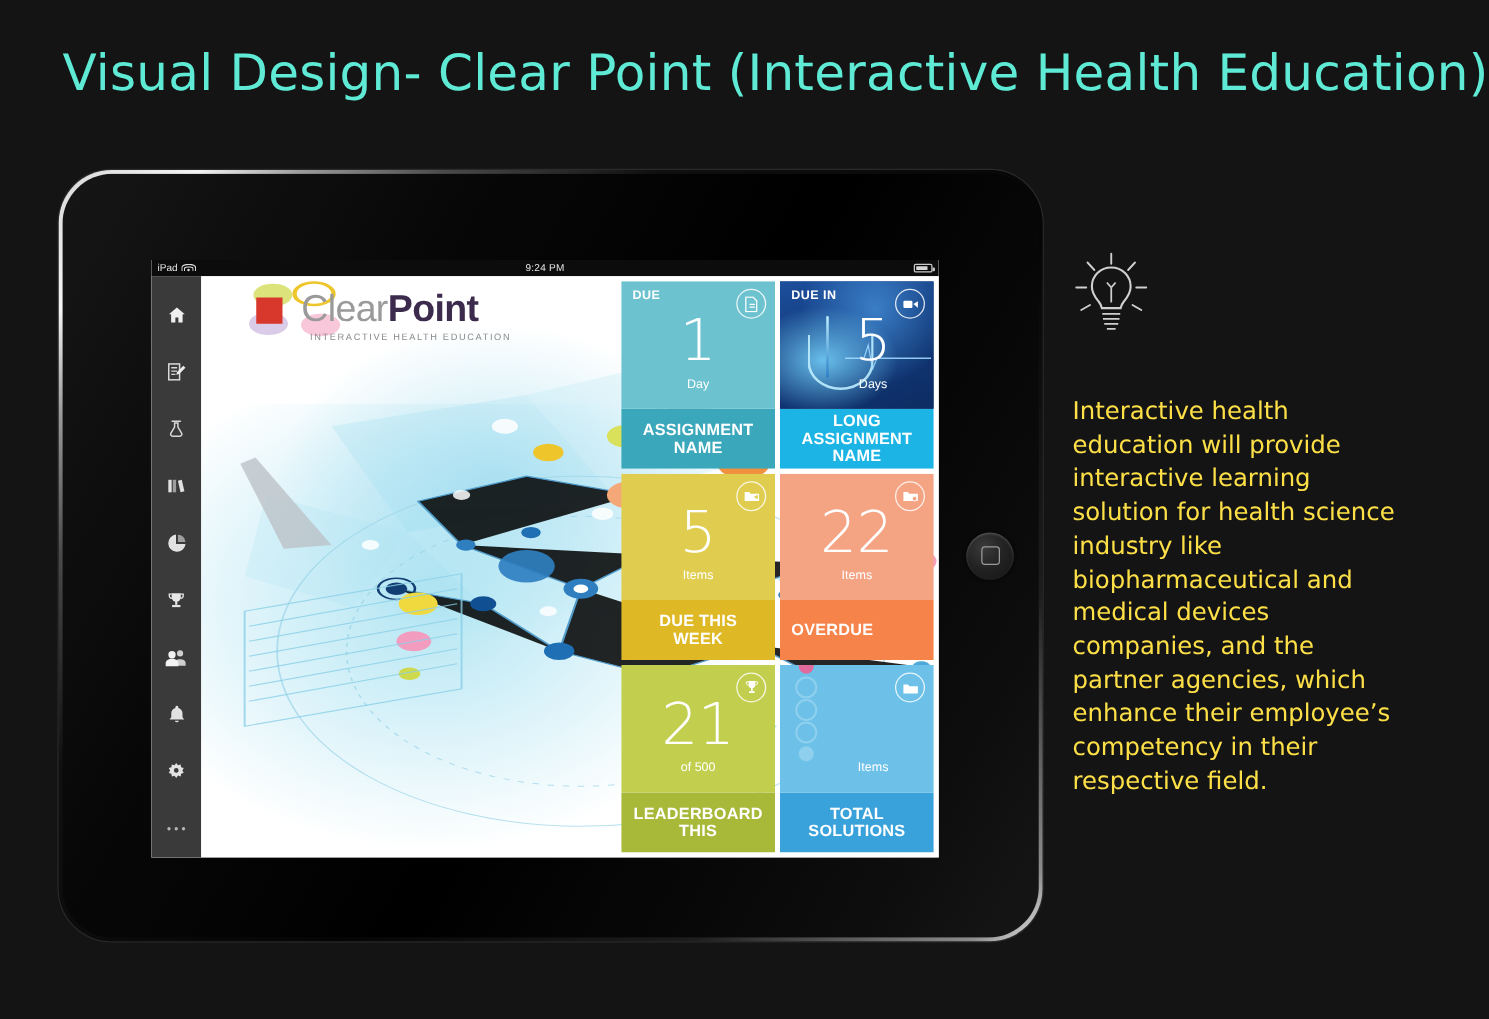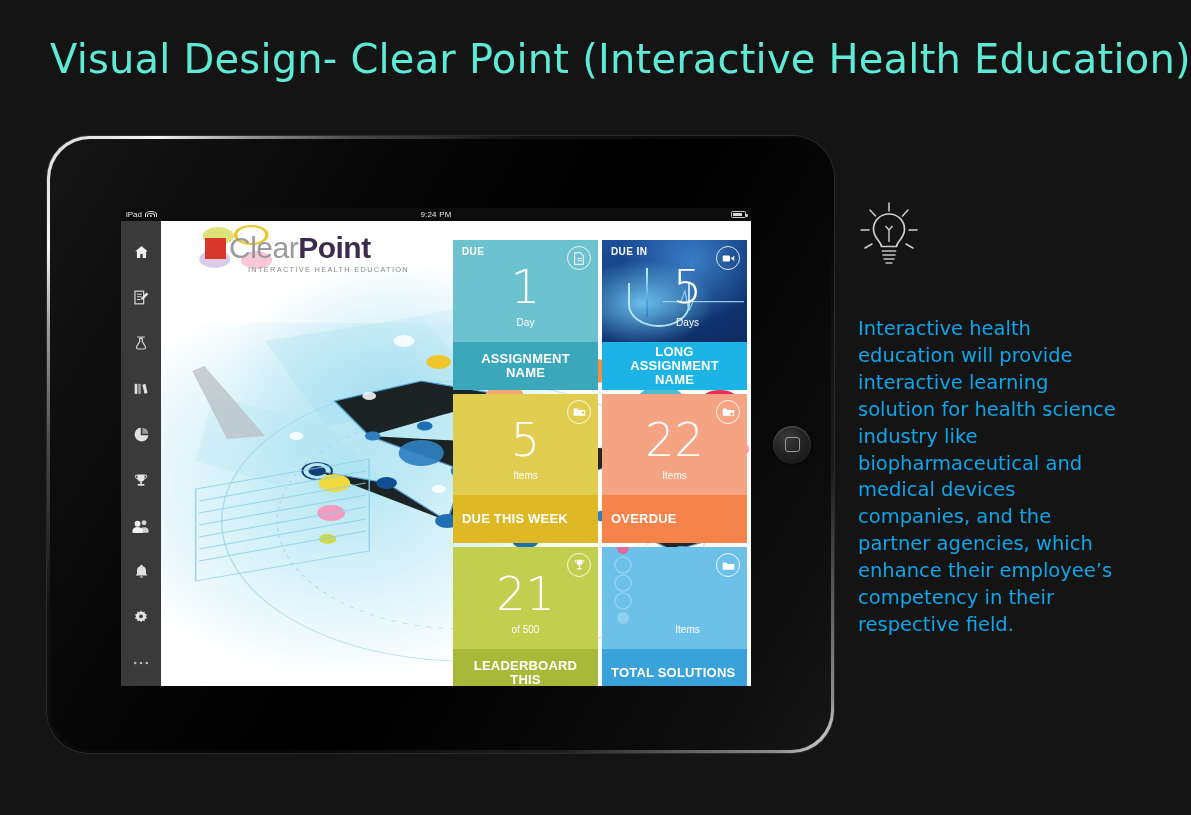--- a/index.html
+++ b/index.html
@@ -71,21 +71,21 @@
   .bg-art .glow{
     position:absolute;left:-4%;top:22%;width:78%;height:76%;
     background:radial-gradient(ellipse at 45% 45%, rgba(150,220,238,.72) 0%, rgba(176,228,243,.45) 38%, rgba(255,255,255,0) 72%);
   }
   .bg-art .glow2{
     position:absolute;left:10%;top:8%;width:60%;height:55%;
     background:radial-gradient(ellipse at 50% 50%, rgba(120,205,232,.45) 0%, rgba(255,255,255,0) 70%);
   }
 
   
-  .tiles{position:absolute;right:0;top:0;width:298px;height:100%;padding:4px 4px 4px 0;box-sizing:border-box;margin-top:15px;}
+  .tiles{position:absolute;right:0;top:0;width:254px;height:100%;padding:4px 4px 4px 0;box-sizing:border-box;}
   .trow{display:flex;gap:4px;height:calc((100% - 8px)/3);margin-bottom:4px;}
   .trow:last-child{margin-bottom:0;}
   .tile{flex:1;position:relative;overflow:hidden;display:flex;flex-direction:column;}
   .tile-main{flex:1;position:relative;}
   .tile-kicker{position:absolute;left:9px;top:6px;color:#fff;font-size:10px;font-weight:700;letter-spacing:.4px;}
   .tile-num{
     position:absolute;left:0;right:0;top:50%;transform:translateY(-58%);
     text-align:center;color:#fff;font-size:46px;font-weight:300;line-height:1;
     font-family:"DejaVu Sans","Liberation Sans",sans-serif;
   }
@@ -106,21 +106,21 @@
      linear-gradient(160deg,#1d4f9c 0%,#123a7d 40%,#0d2c63 100%);}
   .video-art .stalk{position:absolute;left:30%;top:28%;width:2px;height:48%;background:linear-gradient(#bff0ff,#2a7ec9);filter:blur(.4px);}
   .video-art .bulb{position:absolute;left:18%;top:42%;width:40%;height:42%;border:2.5px solid rgba(190,238,255,.9);border-radius:0 0 50% 50%;border-top:none;filter:blur(.5px);}
   .video-art .ecg{position:absolute;left:42%;top:46%;width:56%;height:24%;}
 
   
   .right{position:absolute;left:858px;top:200px;width:300px;}
   .sol-head{display:flex;align-items:center;gap:14px;}
   .sol-title{color:#f4f4f4;font-size:31px;letter-spacing:.6px;font-family:"DejaVu Sans","Liberation Sans",sans-serif;}
   .sol-text{
-    margin-top:44px;color:#0ea5e9;font-size:19.5px;line-height:1.38;
+    margin-top:44px;color:#fde047;font-size:19.5px;line-height:1.38;
     font-family:"DejaVu Sans","Liberation Sans",sans-serif;
     width:268px;
   }
   .sol-text p{margin:0;}
 </style>
 </head>
 <body>
 
 <div class="slide">
 
@@ -305,21 +305,21 @@
                 </g>
                 <g fill="#b9bfc4" opacity=".75">
                   <polygon points="205,60 250,130 225,132 200,70"></polygon>
                   <polygon points="25,145 60,215 38,218 18,150"></polygon>
                 </g>
                 <circle cx="222" cy="112" r="12" fill="none" stroke="#cfd6da" stroke-width="2.5" opacity=".8"></circle>
               </svg>
             </div>
 
             <div style="position:absolute;left:44px;top:12px;">
-              <div style="display:flex;align-items:center;">
+              <div style="display:flex;align-items:center;gap:12px;">
                 <div style="width:21px;height:21px;background:#d8382c;margin-right:3px;"></div>
                 <div style="font-size:30px;font-weight:400;line-height:1;letter-spacing:-.5px;">
                   <span style="color:#9a9a9a;">Clear</span><span style="color:#3d2b4e;font-weight:700;">Point</span>
                 </div>
               </div>
               <div style="color:#8a8a8a;font-size:7.4px;letter-spacing:1.3px;margin-left:43px;margin-top:2px;font-weight:400;">INTERACTIVE HEALTH EDUCATION</div>
             </div>
 
             <div class="tiles">
 

